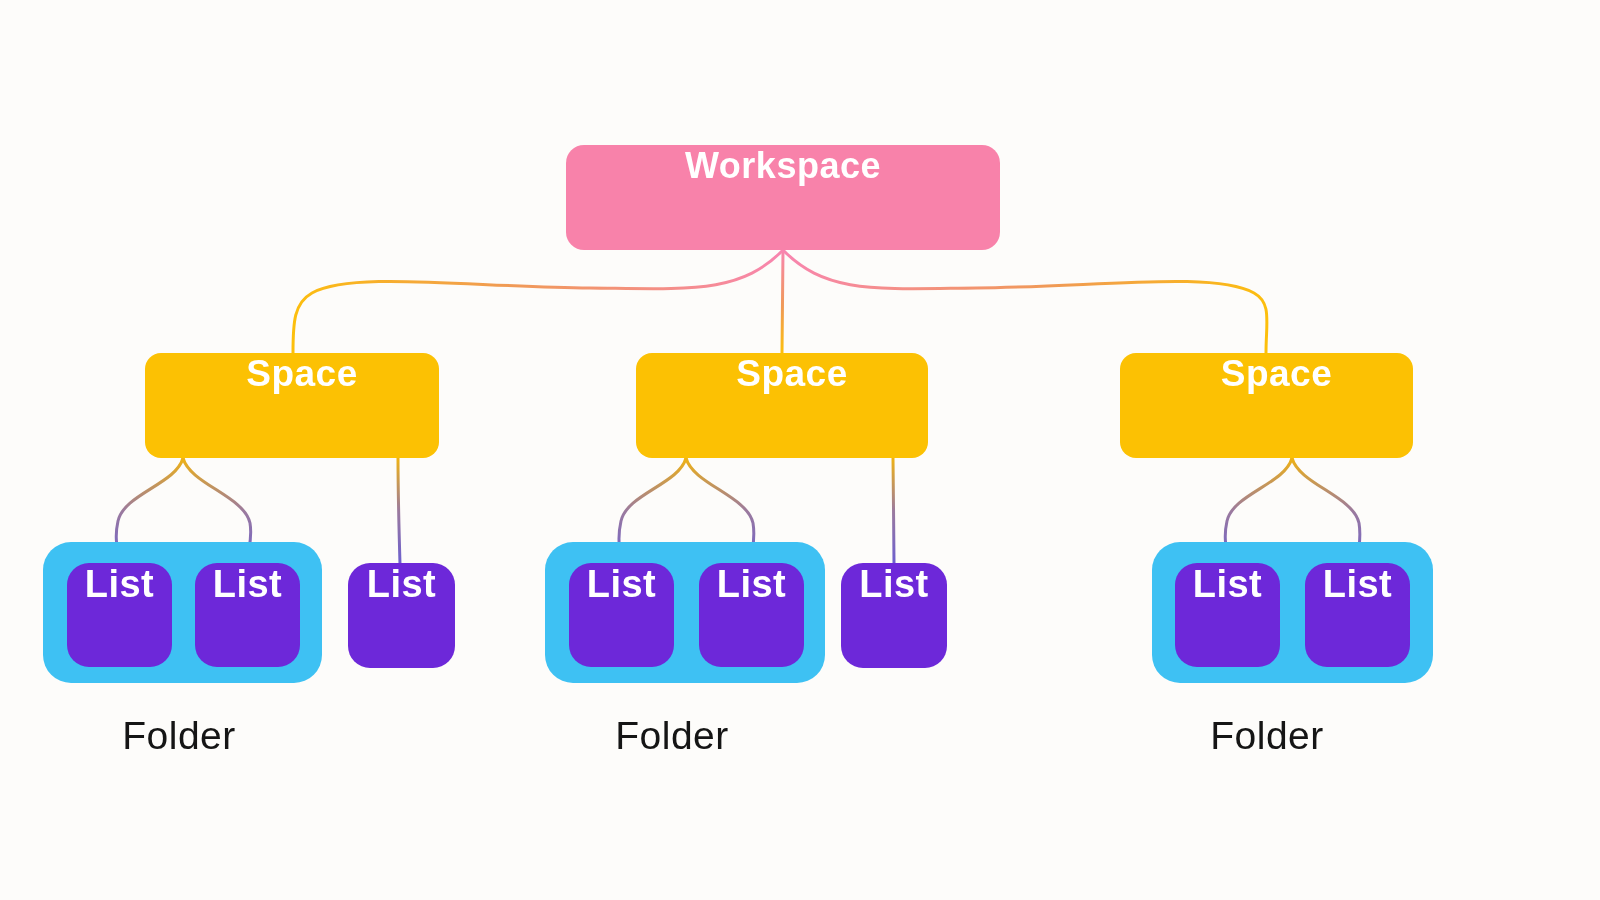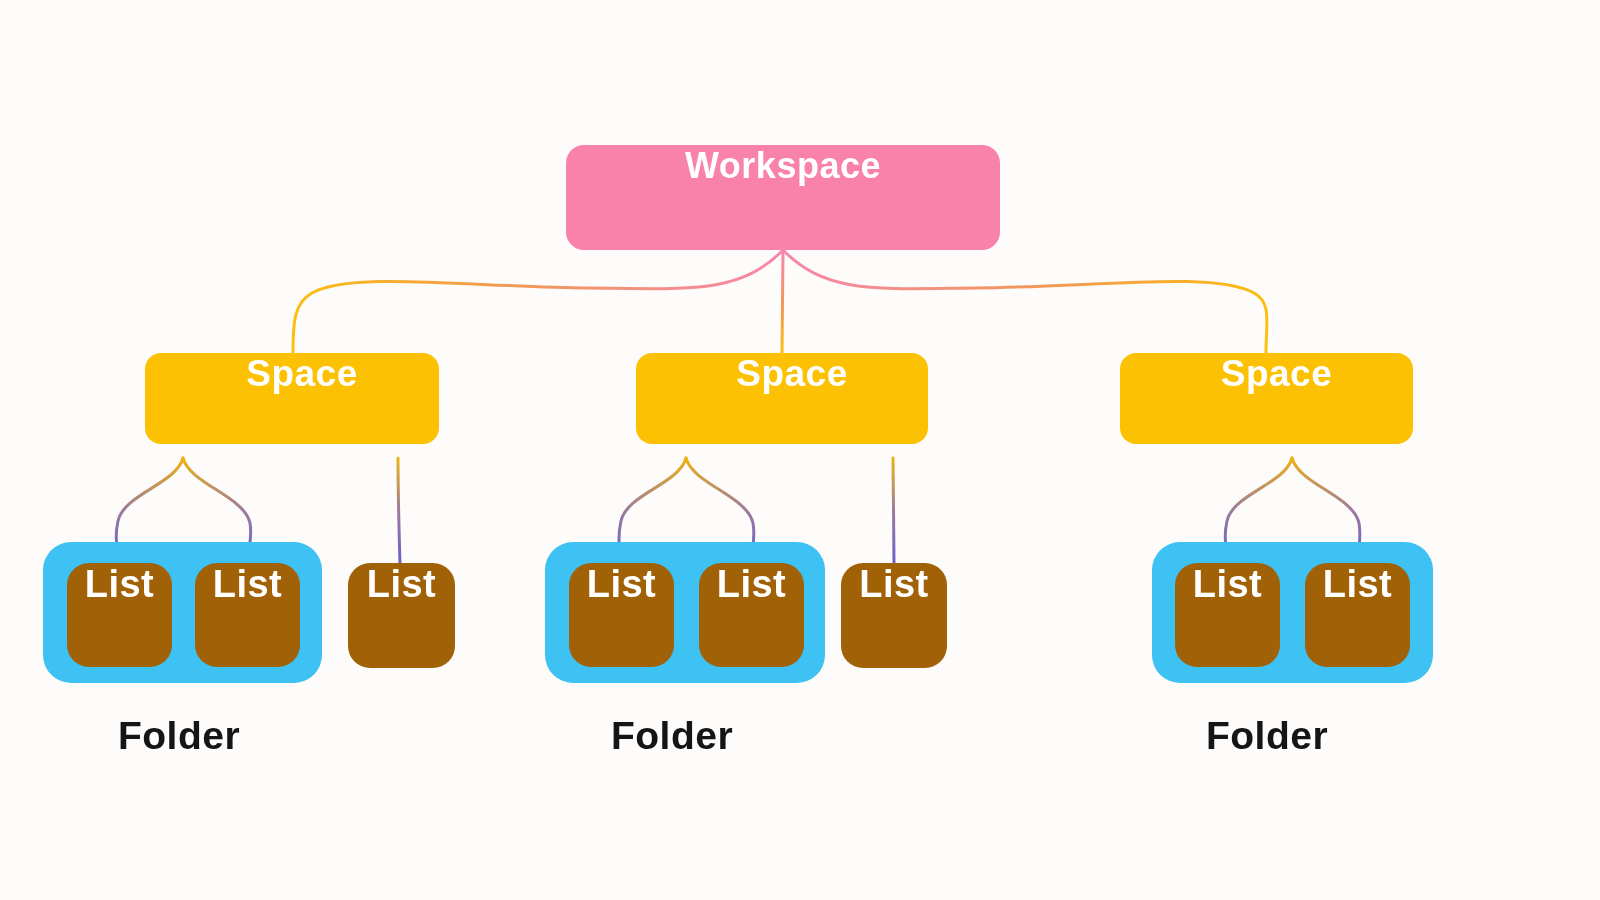--- a/index.html
+++ b/index.html
@@ -27,61 +27,61 @@
   }
   .workspace {
     left: 566px; top: 145px;
     width: 434px; height: 105px;
     background: #F882AA;
     border-radius: 18px;
     font-size: 36px;
   }
   .space {
     top: 353px;
-    height: 91px;
+    height: 105px;
     background: #FCC103;
     border-radius: 16px;
     font-size: 37px;
     padding-left: 20px;
   }
   .space-1 { left: 145px;  width: 294px; }
   .space-2 { left: 636px;  width: 292px; }
   .space-3 { left: 1120px; width: 293px; }
   .folder {
     position: absolute;
     top: 542px;
     height: 141px;
     background: #3EC1F3;
     border-radius: 28px;
   }
   .folder-1 { left: 43px;   width: 279px; }
   .folder-2 { left: 545px;  width: 280px; }
   .folder-3 { left: 1152px; width: 281px; }
   .list {
     width: 105px; height: 104px;
-    background: #a16207;
+    background: #6d28d9;
     border-radius: 22px;
     font-size: 38px;
   }
   .in-folder { top: 563px; }
   .f1-l1 { left: 67px; }
   .f1-l2 { left: 195px; }
   .f2-l1 { left: 569px; }
   .f2-l2 { left: 699px; }
   .f3-l1 { left: 1175px; }
   .f3-l2 { left: 1305px; }
   .standalone-1 { left: 348px; top: 563px; width: 107px; height: 105px; }
   .standalone-2 { left: 841px; top: 563px; width: 106px; height: 105px; }
   .folder-label {
     position: absolute;
     top: 714px;
     width: 240px;
     text-align: center;
     font-size: 39px;
-    font-weight: 700;
+    font-weight: 400;
     color: #151515;
     letter-spacing: 0.5px;
   }
   .flabel-1 { left: 59px; }
   .flabel-2 { left: 552px; }
   .flabel-3 { left: 1147px; }
   svg.connectors {
     position: absolute;
     left: 0; top: 0;
     width: 1600px; height: 900px;

